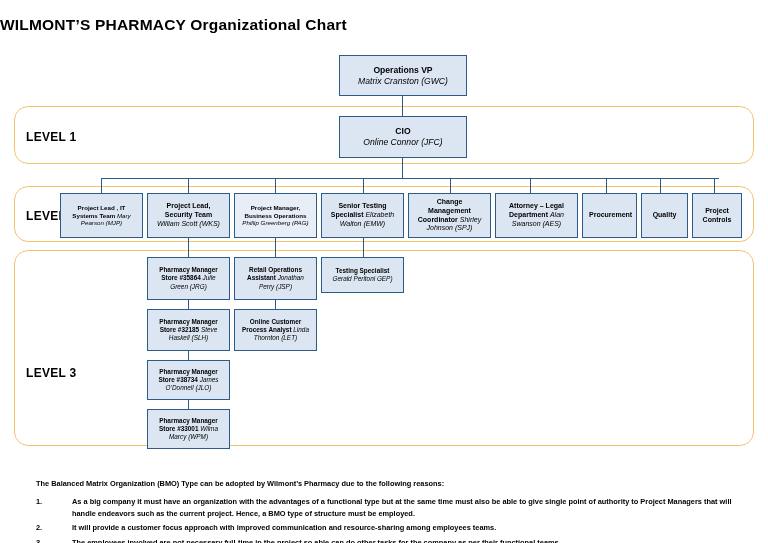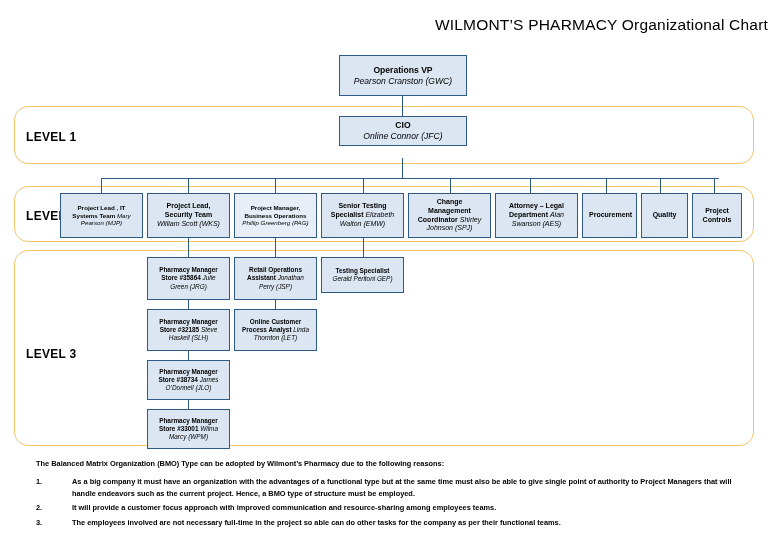--- a/index.html
+++ b/index.html
@@ -19,23 +19,23 @@
     width: 768px;
     height: 543px;
   }
 
   
   .chart-title {
     position: absolute;
     left: 0;
     top: 16px;
     width: 768px;
-    text-align: right;
+    text-align: left;
     font-size: 15.5px;
-    font-weight: normal;
+    font-weight: bold;
     letter-spacing: .2px;
     color: #000;
   }
 
   
   .level-band {
     position: absolute;
     border: 1.4px solid #f2c36b;
     border-radius: 14px;
     background: transparent;
@@ -93,20 +93,21 @@
     left: 36px;
     top: 458px;
     width: 706px;
     font-size: 7.4px;
     line-height: 1.55;
     color: #000;
   }
   .footer .lead {
     font-weight: bold;
     margin-bottom: 7px;
+    margin-top: 20px;
   }
   .footer .item {
     position: relative;
     display: flex;
     margin-bottom: 3px;
     font-weight: bold;
   }
   .footer .num {
     width: 36px;
     flex: 0 0 36px;
@@ -120,21 +121,21 @@
 
   <div class="chart-title">WILMONT’S PHARMACY Organizational  Chart</div>
 
   <div class="level-band" style="left:14px; top:106px; width:740px; height:58px;"></div>
   <div class="level-label" style="left:26px; top:130px;">LEVEL 1</div>
 
   <div class="level-band" style="left:14px; top:186px; width:740px; height:56px;"></div>
   <div class="level-label" style="left:26px; top:209px;">LEVEL 2</div>
 
   <div class="level-band" style="left:14px; top:250px; width:740px; height:196px;"></div>
-  <div class="level-label" style="left:26px; top:347px;">LEVEL 3</div>
+  <div class="level-label" style="left:26px; top:366px;">LEVEL 3</div>
 
   <div class="conn v" style="left:402px; top:96px; height:20px;"></div>
 
   <div class="conn v" style="left:402px; top:158px; height:20px;"></div>
 
   <div class="conn h" style="left:101px; top:178px; width:618px;"></div>
 
   <div class="conn v" style="left:101px; top:178px; height:15px;"></div>
   <div class="conn v" style="left:188px; top:178px; height:15px;"></div>
   <div class="conn v" style="left:275px; top:178px; height:15px;"></div>
@@ -151,25 +152,25 @@
 
   <div class="conn v" style="left:188px; top:300px; height:9px;"></div>
   <div class="conn v" style="left:188px; top:351px; height:9px;"></div>
   <div class="conn v" style="left:188px; top:400px; height:9px;"></div>
 
   <div class="conn v" style="left:275px; top:300px; height:9px;"></div>
 
   <div class="node top tier0" style="left:339px; top:55px; width:128px; height:41px;">
     <span class="txt">
       <span class="n-title">Operations VP</span><br>
-      <span class="n-name">Pearson Cranston (GWC)</span>
-    </span>
-  </div>
-
-  <div class="node top tier0" style="left:339px; top:116px; width:128px; height:30px;">
+      <span class="n-name">Matrix Cranston (GWC)</span>
+    </span>
+  </div>
+
+  <div class="node top tier0" style="left:339px; top:116px; width:128px; height:42px;">
     <span class="txt">
       <span class="n-title">CIO</span><br>
       <span class="n-name">Online Connor (JFC)</span>
     </span>
   </div>
 
   <div class="node tier2" style="left:60px; top:193px; width:83px; height:45px;">
     <span class="txt">
       <span class="n-title">Project Lead , IT Systems Team</span>
       <span class="n-name">Mary Pearson (MJP)</span>

